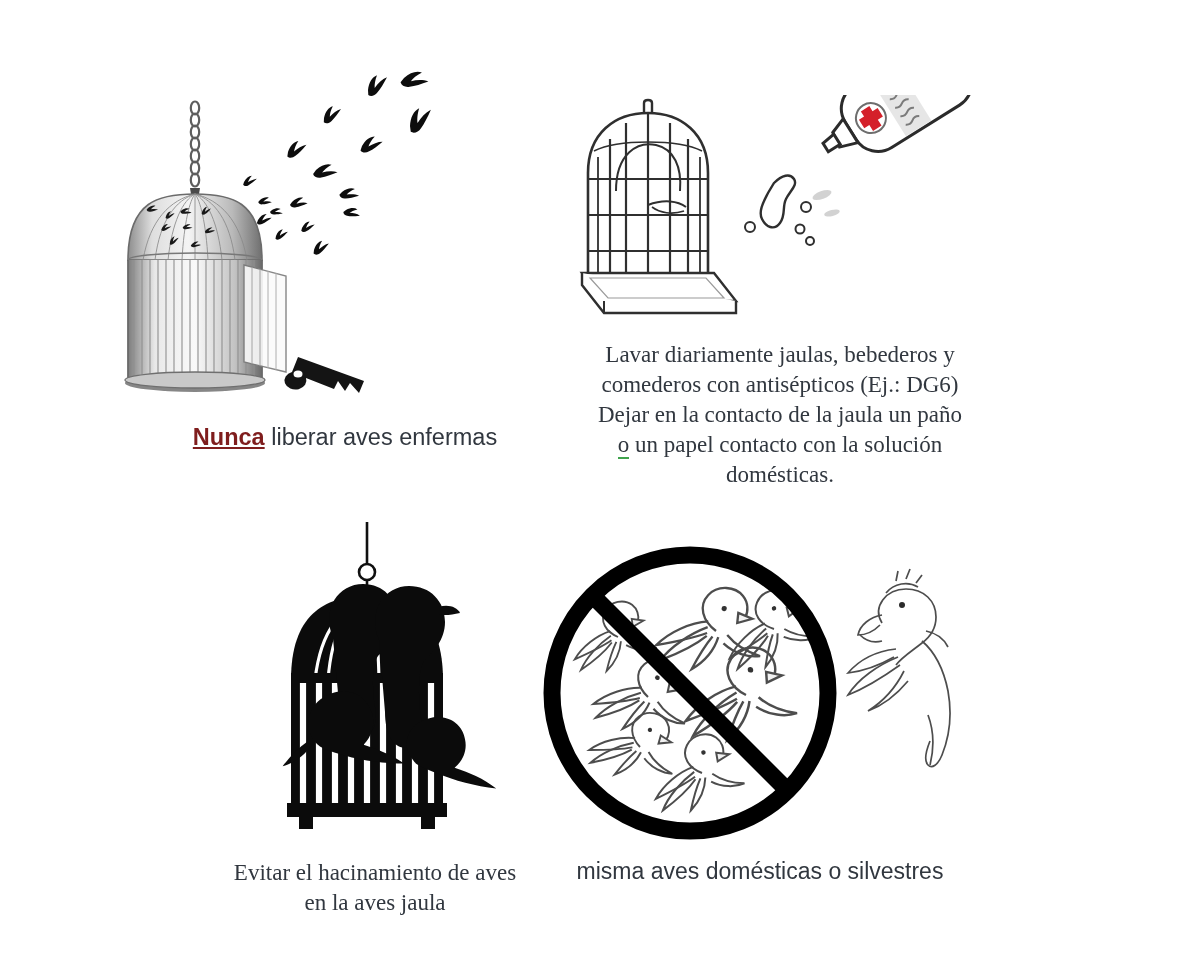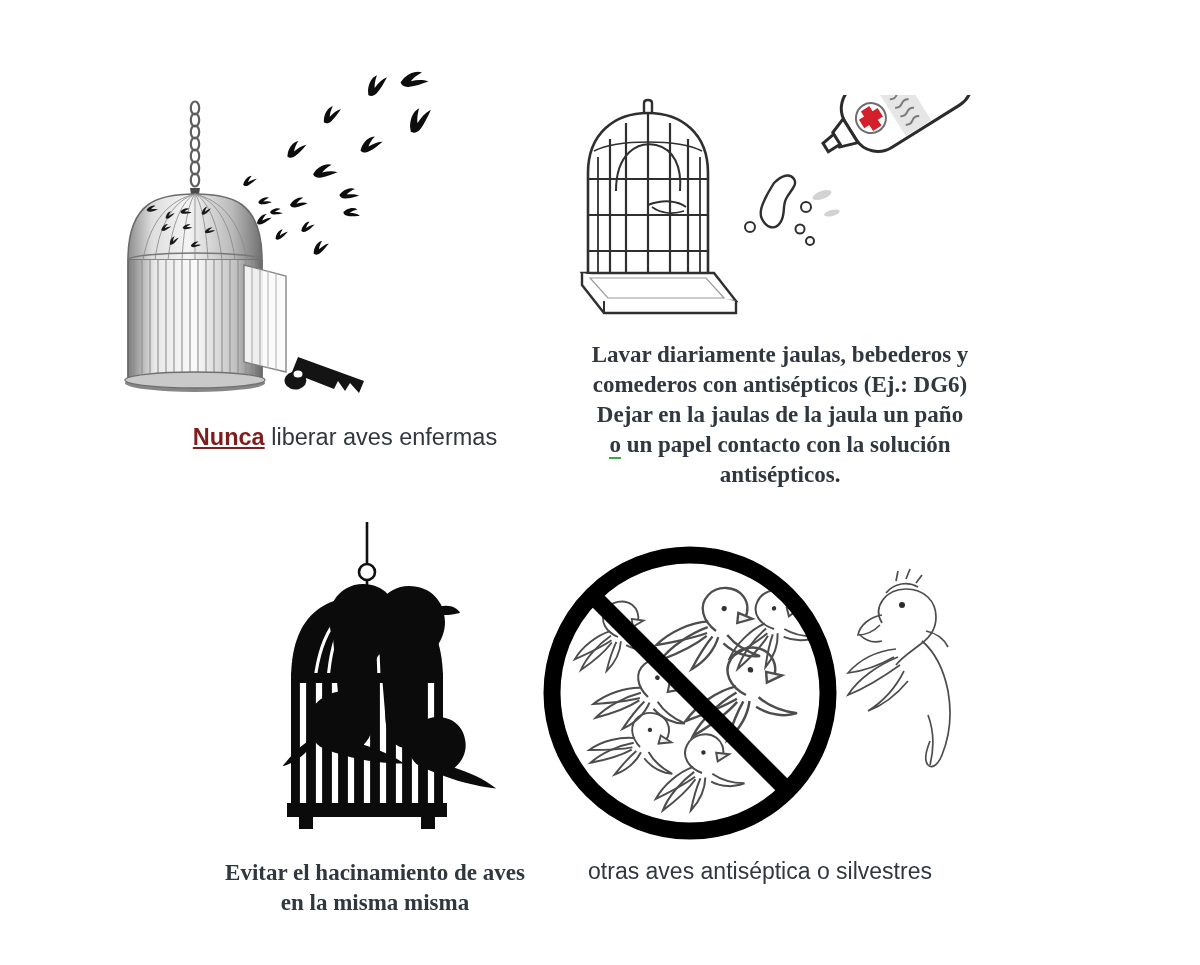--- a/index.html
+++ b/index.html
@@ -29,21 +29,21 @@
     position: relative;
     width: 100%;
   }
   .art svg { display: block; width: 100%; height: 100%; }
 
   .caption {
     text-align: center;
     color: #31373f;
     line-height: 1.32;
   }
-  .caption.serif { font-family: "Liberation Serif", serif; font-weight: bold; }
+  .caption.serif { font-family: "Liberation Serif", serif; }
   .caption.sans  { font-family: "Liberation Sans", sans-serif; }
 
   
   #panel-cage-release { left: 110px; top: 60px; width: 470px; height: 420px; }
   #panel-cage-release .art { height: 340px; }
   #cap-release {
     position: absolute;
     left: 0; top: 362px; width: 470px;
     font-size: 23.5px;
   }
@@ -285,23 +285,23 @@
         <g fill="#c8c8c8" opacity="0.8">
           <ellipse cx="262" cy="100" rx="10" ry="4" transform="rotate(-20 262 100)"></ellipse>
           <ellipse cx="272" cy="118" rx="8" ry="3" transform="rotate(-14 272 118)"></ellipse>
         </g>
       </svg>
     </div>
 
     <div class="caption serif" id="cap-wash">
       <div>Lavar diariamente jaulas, bebederos y</div>
       <div>comederos con antisépticos (Ej.: DG6)</div>
-      <div>Dejar en la jaulas de la jaula un paño</div>
+      <div>Dejar en la contacto de la jaula un paño</div>
       <div><span class="grammar-flag">o</span><span> un papel contacto con la solución</span></div>
-      <div>antisépticos.</div>
+      <div>domésticas.</div>
     </div>
   </div>
 
   <div class="panel" id="panel-cage-crowded">
     <div class="art">
       <svg viewBox="0 0 360 320" xmlns="http://www.w3.org/2000/svg">
         <defs>
           <g id="perchbird">
             <path d="M0,0 c-6,-16 4,-30 18,-30 c12,0 19,8 20,18
                      c1,10 -3,18 -9,24 c-4,4 -5,12 -3,22
@@ -367,21 +367,21 @@
             <path d="M0,0 c-10,-12 -4,-28 12,-32 c14,-4 26,4 28,16
                      c2,9 -2,17 -8,22 c12,4 22,8 32,16
                      c-16,-2 -32,-6 -46,-12 c-10,-4 -16,-6 -18,-10 z"></path>
           </g>
         </g>
       </svg>
     </div>
 
     <div class="caption serif" id="cap-crowded">
       <div>Evitar el hacinamiento de aves</div>
-      <div>en la misma misma</div>
+      <div>en la aves jaula</div>
     </div>
   </div>
 
   <div class="panel" id="panel-no-contact">
     <div class="art">
       <svg viewBox="0 0 460 300" xmlns="http://www.w3.org/2000/svg">
         <defs>
           <g id="sketchbird" stroke="#4d4d4d" stroke-width="1.6" fill="none">
             <path d="M0,0 c-10,-6 -14,-16 -8,-24 c6,-8 18,-8 24,-2 c4,4 5,10 3,15"></path>
             <circle cx="4" cy="-16" r="1.8" fill="#333" stroke="none"></circle>
@@ -421,17 +421,17 @@
           <path d="M374,126 c-8,16 -20,30 -36,40 c16,-6 30,-18 40,-30"></path>
           <path d="M392,96 c14,12 22,30 26,50 c4,22 2,44 -6,64
                    c-4,10 -10,14 -14,10 c-4,-4 -2,-14 2,-24"></path>
           <path d="M398,170 c6,16 6,34 2,50"></path>
           <path d="M396,86 c10,2 18,8 22,16"></path>
         </g>
       </svg>
     </div>
 
     <div class="caption sans" id="cap-no-contact">
-      <div>otras aves antiséptica o silvestres</div>
+      <div>misma aves domésticas o silvestres</div>
     </div>
   </div>
 
 </div>
 
 </body></html>

